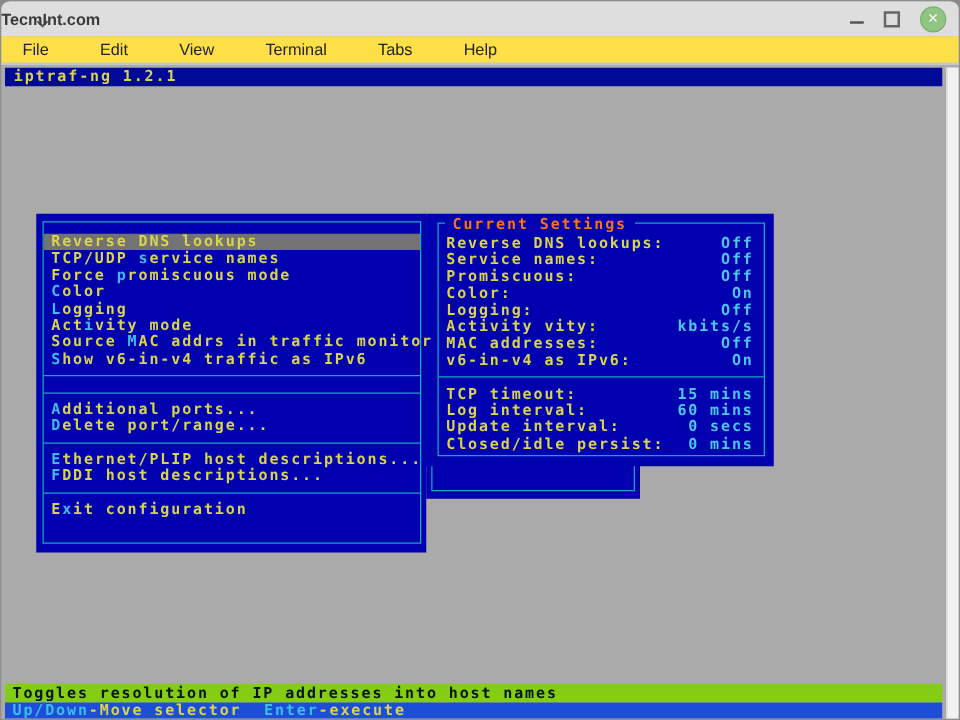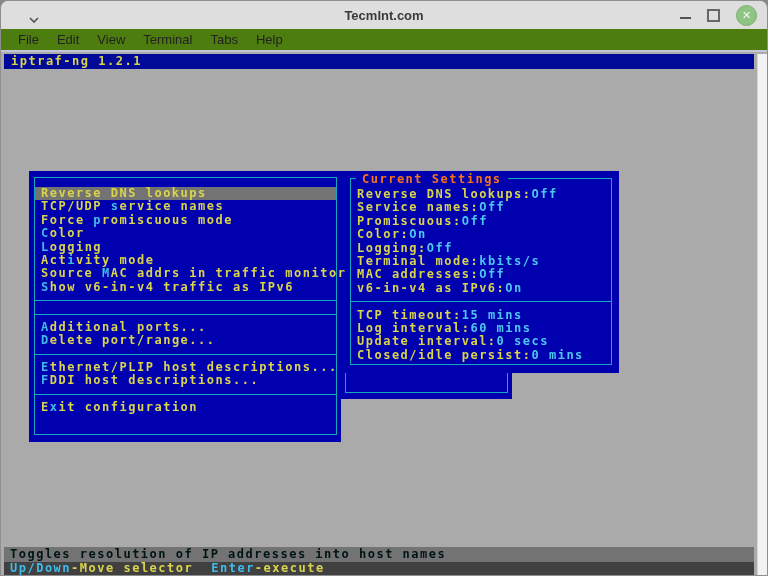--- a/index.html
+++ b/index.html
@@ -3,28 +3,28 @@
 <meta charset="utf-8">
 <style>
   html,body{margin:0;padding:0;}
   body{width:768px;height:576px;font-family:"Liberation Sans",sans-serif;background:#888;}
   .window{position:relative;width:766px;height:574px;border:1px solid #8E8E8E;background:#ABABAB;
           border-radius:8px 8px 0 0;overflow:hidden;}
   
   .titlebar{position:absolute;left:0;top:0;width:100%;height:28px;background:#DEDEDE;
             display:flex;align-items:center;}
   .tb-chevron{position:absolute;left:28px;top:9px;width:10px;height:8px;color:#555;}
-  .tb-title{position:absolute;left:0;right:0;text-align:center;font-size:13px;font-weight:bold;color:#3A3A3A;}
+  .tb-title{position:absolute;left:0;right:0;text-align:left;font-size:13px;font-weight:bold;color:#3A3A3A;}
   .tb-controls{position:absolute;right:10px;top:0;height:28px;display:flex;align-items:center;gap:16px;}
   .btn-min{width:11px;height:2px;background:#555;margin-top:6px;}
   .btn-max{width:9px;height:9px;border:2px solid #666;background:transparent;}
   .btn-close{width:19px;height:19px;border-radius:50%;background:#8FC482;border:1px solid #7CAF6F;
              display:flex;align-items:center;justify-content:center;color:#F6FBF4;font-size:11px;line-height:1;}
-  .menubar{position:absolute;left:0;top:28px;width:100%;height:23px;background:#4d7c0f;
-           border-bottom:2px solid #C2C6D6;display:flex;align-items:center;padding-left:8px;box-sizing:border-box;}
+  .menubar{position:absolute;left:0;top:28px;width:100%;height:23px;background:#fde047;
+           border-bottom:2px solid #C2C6D6;display:flex;align-items:center;padding-left:8px;box-sizing:border-box;gap:23px;}
   .menubar .mitem{font-size:13px;color:#222;padding:0 9px;}
   
   .terminal{position:absolute;left:3px;top:53px;width:750px;height:521px;background:#AAAAAA;
             font-family:"DejaVu Sans Mono","Liberation Mono",monospace;font-weight:bold;font-size:12px;
             letter-spacing:1.5px;overflow:hidden;text-decoration:underline;}
   .scrollbar{position:absolute;right:0;top:53px;width:9px;height:521px;background:#F2F2F2;border-left:1px solid #D5D5D5;}
   .appbar{position:absolute;left:0;top:0;width:100%;height:15px;background:#000A96;color:#D9D44C;
           line-height:15px;padding-left:7px;box-sizing:border-box;}
   
   .panel{position:absolute;background:#0000AE;}
@@ -35,28 +35,28 @@
   .settings .title{position:absolute;left:5px;top:-7px;background:#0000AE;padding:0 6px;color:#f97316;
                    height:14px;line-height:14px;white-space:nowrap;}
   .menu{left:25px;top:117px;width:312px;height:271px;z-index:3;}
   .menu .frame{position:absolute;left:5px;top:6px;right:4px;bottom:7px;border:1px solid #12A9C0;}
   .rows{position:absolute;left:0;top:9px;right:0;}
   .m-row{height:13.4px;line-height:13.4px;color:#D9D44C;padding-left:6px;white-space:nowrap;}
   .m-row.selected{background:#737373;}
   .hot{color:#3FBCEA;}
   .m-sep{height:13.4px;position:relative;}
   .sepline{position:absolute;left:0;right:0;top:6px;height:1px;background:#12A9C0;}
-  .s-row{height:13.4px;line-height:13.4px;display:flex;
+  .s-row{height:13.4px;line-height:13.4px;display:flex;justify-content:space-between;
          padding:0 8px 0 6px;white-space:nowrap;}
   .s-label{color:#D9D44C;}
   .s-value{color:#4CC7F0;}
   
-  .statusbar{position:absolute;left:0;top:493px;width:100%;height:15px;background:#737373;color:#001414;
+  .statusbar{position:absolute;left:0;top:493px;width:100%;height:15px;background:#84cc16;color:#001414;
              line-height:15px;padding-left:6px;box-sizing:border-box;white-space:nowrap;}
-  .keybar{position:absolute;left:0;top:508px;width:100%;height:13px;background:#404040;line-height:13px;
+  .keybar{position:absolute;left:0;top:508px;width:100%;height:13px;background:#1d4ed8;line-height:13px;
           padding-left:6px;box-sizing:border-box;white-space:nowrap;}
   .keybar .key{color:#3FBCEA;}
   .keybar .desc{color:#D9D44C;}
   .keybar .gap{display:inline-block;width:18px;}
 </style>
 </head>
 <body>
 
 <div class="window">
 
@@ -109,21 +109,21 @@
             </div>
           <div class="s-row">
               <span class="s-label">Color:</span>
               <span class="s-value">On</span>
             </div>
           <div class="s-row">
               <span class="s-label">Logging:</span>
               <span class="s-value">Off</span>
             </div>
           <div class="s-row">
-              <span class="s-label">Terminal mode:</span>
+              <span class="s-label">Activity vity:</span>
               <span class="s-value">kbits/s</span>
             </div>
           <div class="s-row">
               <span class="s-label">MAC addresses:</span>
               <span class="s-value">Off</span>
             </div>
           <div class="s-row">
               <span class="s-label">v6-in-v4 as IPv6:</span>
               <span class="s-value">On</span>
             </div>

